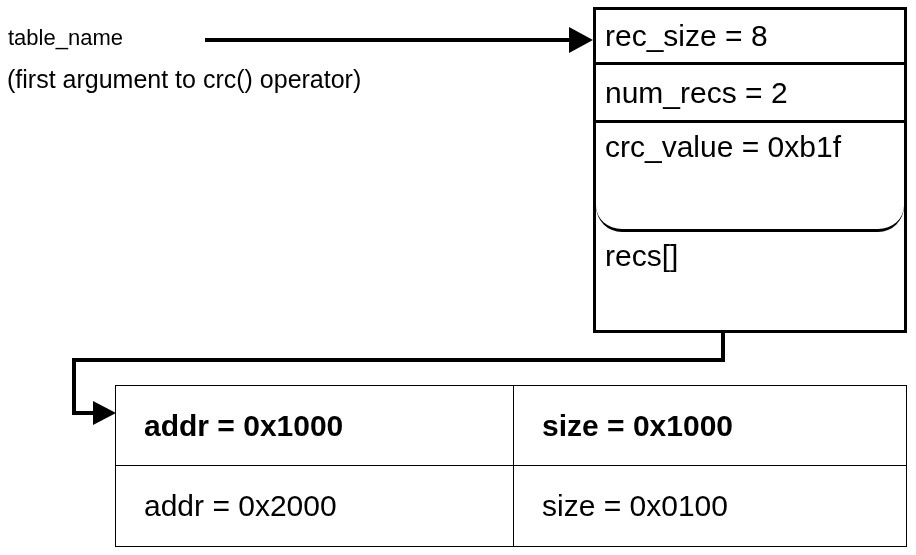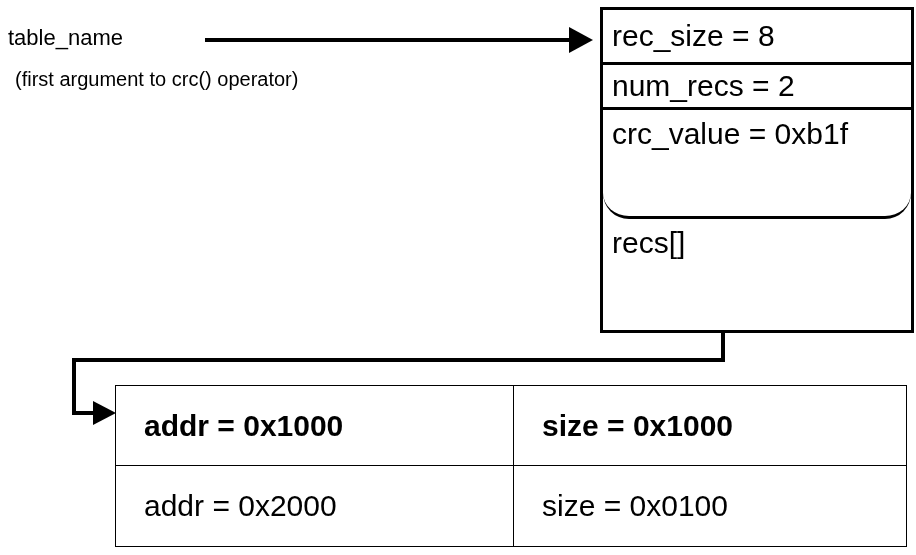--- a/index.html
+++ b/index.html
@@ -25,23 +25,23 @@
   .label-title {
     position: absolute;
     left: 8px;
     top: 20px;
     font-size: 22px;
     line-height: 36px;
     white-space: nowrap;
   }
   .label-note {
     position: absolute;
-    left: 15px;
+    left: 7px;
     top: 61px;
-    font-size: 20px;
+    font-size: 25px;
     line-height: 36px;
     white-space: nowrap;
   }
 
   
   .connectors {
     position: absolute;
     left: 0; top: 0;
     width: 916px; height: 555px;
     pointer-events: none;
@@ -62,33 +62,32 @@
   .struct-box {
     position: absolute;
     left: 593px;
     top: 7px;
     width: 314px;
     height: 326px;
     border: 3px solid var(--line-color);
     background: var(--bg-color);
     display: flex;
     flex-direction: column;
-    margin-left: 7px;
   }
   .struct-row {
     display: flex;
     align-items: center;
     padding-left: 9px;
     font-size: 30px;
     border-bottom: 3px solid var(--line-color);
     white-space: nowrap;
     overflow: hidden;
   }
   .struct-row.h1 { height: 55px; }
-  .struct-row.h2 { height: 45px; }
+  .struct-row.h2 { height: 58px; }
   .struct-row.h3 { height: 53px; }
   .struct-row.h4 { height: 109px; align-items: flex-start; padding-top: 7px; border-radius: 26px; }
   .struct-row.h5 { height: 48px; border-bottom: none; }
 
   
   .recs-table {
     position: absolute;
     left: 115px;
     top: 385px;
     width: 792px;

